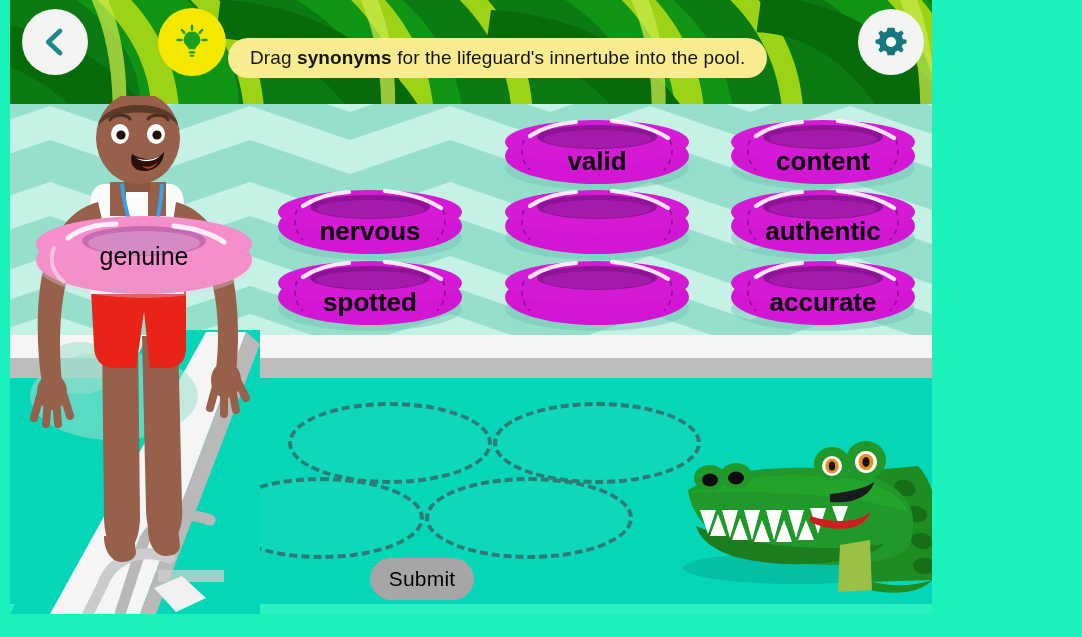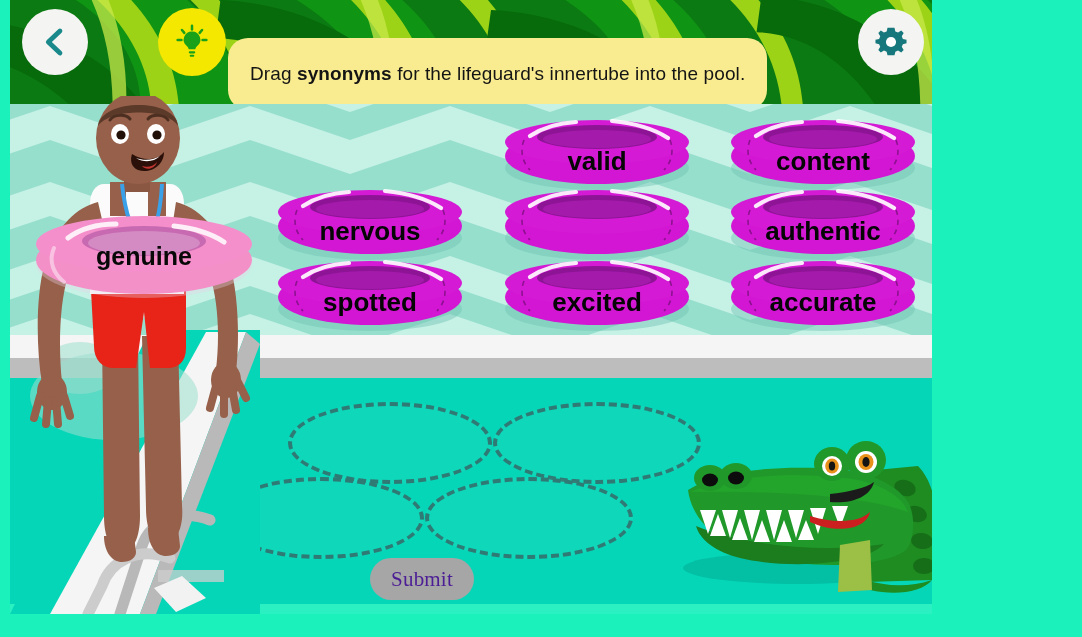--- a/index.html
+++ b/index.html
@@ -17,41 +17,41 @@
   .circbtn{position:absolute;border-radius:50%;background:#F4F4F2;
     display:flex;align-items:center;justify-content:center;cursor:pointer;}
   #back-btn{left:12px;top:9px;width:66px;height:66px;}
   #gear-btn{left:848px;top:9px;width:66px;height:66px;}
 
   #hint-btn{position:absolute;left:148px;top:8px;width:68px;height:68px;border-radius:50%;
     background:#F5E800;display:flex;align-items:center;justify-content:center;cursor:pointer;}
 
   #instruction{position:absolute;left:218px;top:38px;height:40px;
     background:#F9EC90;border-radius:20px;display:flex;align-items:center;
-    padding:16px 22px;white-space:nowrap;}
+    padding:0 22px;white-space:nowrap;}
   #instruction .txt{font-size:19px;color:#141414;letter-spacing:.1px;}
   #instruction .txt b{font-weight:bold;}
 
   
   #deck{position:absolute;left:0;top:104px;width:922px;height:231px;overflow:hidden;background:#C4F0E4;}
   #deck .chev{position:absolute;left:0;top:0;width:922px;height:231px;}
 
   
   #edge-white{position:absolute;left:0;top:335px;width:922px;height:23px;background:#F4F5F4;}
   #edge-grey{position:absolute;left:0;top:358px;width:922px;height:20px;background:#BDBDBD;}
 
   
   #pool{position:absolute;left:0;top:378px;width:922px;height:232px;background:#06D6B8;overflow:hidden;}
   #pool-bottom{position:absolute;left:0;top:604px;width:922px;height:10px;background:#2AF0C2;}
 
   .dropzone{position:absolute;border:4px dashed #2F7A74;border-radius:50%;background:rgba(255,255,255,.035);cursor:pointer;}
 
   #submit-btn{position:absolute;left:360px;top:558px;width:104px;height:42px;border:none;
-    border-radius:21px;background:#A6A6A6;color:#4c1d95;font-size:21px;
-    font-family:Liberation Serif, serif;cursor:pointer;letter-spacing:.2px;}
+    border-radius:21px;background:#A6A6A6;color:#000000;font-size:21px;
+    font-family:Liberation Sans, sans-serif;cursor:pointer;letter-spacing:.2px;}
 
   
   .tube{position:absolute;cursor:grab;}
   .tube .label{position:absolute;left:0;right:0;text-align:center;
     font-size:26px;font-weight:bold;color:#050505;z-index:6;pointer-events:none;}
 
   
   #lifeguard{position:absolute;left:8px;top:96px;width:236px;height:518px;}
   #pink-tube{position:absolute;left:22px;top:216px;width:224px;height:84px;}
 
@@ -231,21 +231,20 @@
             <ellipse cx="95" cy="52" rx="92" ry="22" fill="#6FC4B4" opacity=".45"></ellipse>
             <ellipse cx="95" cy="40" rx="92" ry="28" fill="#D316D3"></ellipse>
             <ellipse cx="95" cy="26" rx="92" ry="22" fill="#D41AD4"></ellipse>
             <ellipse cx="95" cy="21" rx="60" ry="12" fill="#8E1496"></ellipse>
             <ellipse cx="95" cy="23" rx="54" ry="9" fill="#A41BAB"></ellipse>
             <path d="M28,20 C40,12 56,7 74,6" stroke="#FFFFFF" stroke-width="4.2" fill="none" stroke-linecap="round" opacity=".9"></path>
             <path d="M110,5 C132,7 152,13 166,22" stroke="#FFFFFF" stroke-width="4.2" fill="none" stroke-linecap="round" opacity=".9"></path>
             <path d="M22,24 C18,34 20,46 28,54" stroke="#5B0C60" stroke-width="1.6" fill="none" stroke-dasharray="5 5" opacity=".6"></path>
             <path d="M168,24 C172,34 170,46 162,54" stroke="#5B0C60" stroke-width="1.6" fill="none" stroke-dasharray="5 5" opacity=".6"></path>
           </svg>
-          <div class="label" style="top: 30px;">excited</div>
         </div>
         <div class="tube" style="left: 718px; top: 153px; width: 190px; height: 76px;">
           <svg viewBox="0 0 190 76" width="190" height="76" style="position: absolute; left: 0px; top: 0px;">
             <ellipse cx="95" cy="52" rx="92" ry="22" fill="#6FC4B4" opacity=".45"></ellipse>
             <ellipse cx="95" cy="40" rx="92" ry="28" fill="#D316D3"></ellipse>
             <ellipse cx="95" cy="26" rx="92" ry="22" fill="#D41AD4"></ellipse>
             <ellipse cx="95" cy="21" rx="60" ry="12" fill="#8E1496"></ellipse>
             <ellipse cx="95" cy="23" rx="54" ry="9" fill="#A41BAB"></ellipse>
             <path d="M28,20 C40,12 56,7 74,6" stroke="#FFFFFF" stroke-width="4.2" fill="none" stroke-linecap="round" opacity=".9"></path>
             <path d="M110,5 C132,7 152,13 166,22" stroke="#FFFFFF" stroke-width="4.2" fill="none" stroke-linecap="round" opacity=".9"></path>
@@ -393,16 +392,16 @@
     <ellipse cx="112" cy="48" rx="108" ry="34" fill="#E4D0E4" opacity=".35"></ellipse>
     <ellipse cx="112" cy="44" rx="108" ry="34" fill="#F390C8"></ellipse>
     <ellipse cx="112" cy="28" rx="108" ry="28" fill="#F58FCB"></ellipse>
     <ellipse cx="112" cy="25" rx="62" ry="15" fill="#C86AB2"></ellipse>
     <ellipse cx="112" cy="27" rx="56" ry="12" fill="#FFFFFF" opacity=".22"></ellipse>
     <path d="M36,22 C48,13 66,8 84,8" stroke="#FFFFFF" stroke-width="5" fill="none" stroke-linecap="round" opacity=".85"></path>
     <path d="M142,10 C162,12 180,18 192,26" stroke="#FFFFFF" stroke-width="5" fill="none" stroke-linecap="round" opacity=".85"></path>
     <path d="M22,32 C16,46 22,58 32,66" stroke="#FFFFFF" stroke-width="4" fill="none" stroke-linecap="round" opacity=".45"></path>
   </svg>
   <div style="position:absolute;left:22px;top:242px;width:224px;text-align:center;
-              font-size:25px;font-weight:bold;color:#080808;pointer-events:none;">genuine</div>
+              font-size:25px;font-weight:normal;color:#080808;pointer-events:none;">genuine</div>
 
  </div>
 </div>
 
 </body></html>

